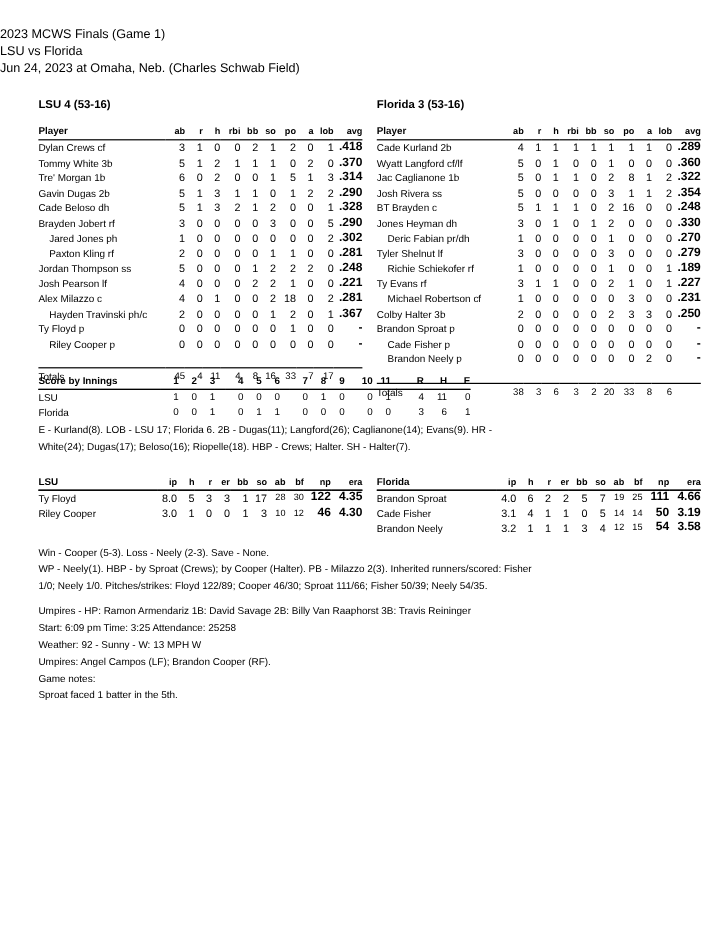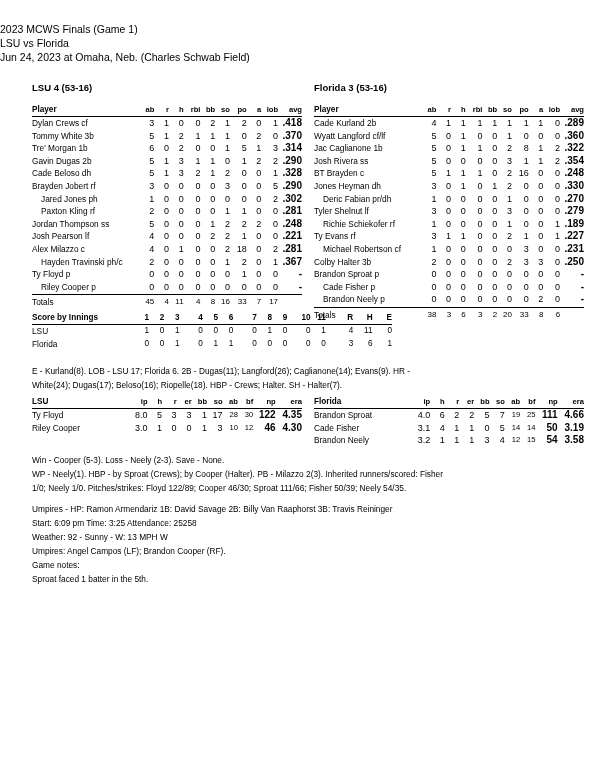--- a/index.html
+++ b/index.html
@@ -80,21 +80,21 @@
   table.bat td.avg, table.pit td.era2 {
     font-size: 10px;
     font-weight: bold;
   }
   table.bat td.sub {
     padding-left: 9px;
     margin-top: 31px;
   }
   tr.lastplayer td {
     border-bottom: 1.2px solid #000;
-    padding-bottom: 1px;
+    padding-bottom: 13px;
   }
   tr.totals td {
     padding-top: 1px;
   }
   tr.totals td.name { font-size: 8.3px; }
   tr.totals td.num { font-size: 8px; }
 
   
   col.c-name { width: 108px; }
   col.c-n    { width: 15px; }
@@ -110,21 +110,21 @@
   table.inn td.num, table.inn th.num { font-size: 8.2px; }
   table.inn td { line-height: 12.5px; }
   col.i-name { width: 100px; }
   col.i-g { width: 8px; }
   col.i-n { width: 15px; }
   col.i-rhe { width: 19px; }
 
   .notes {
     position: absolute;
     left: 32px;
-    top: 364px;
+    top: 351px;
     width: 540px;
     font-size: 8.3px;
     line-height: 14px;
   }
 
   .pitch-wrap {
     position: absolute;
     left: 0;
     top: 396px;
     width: 600px;

